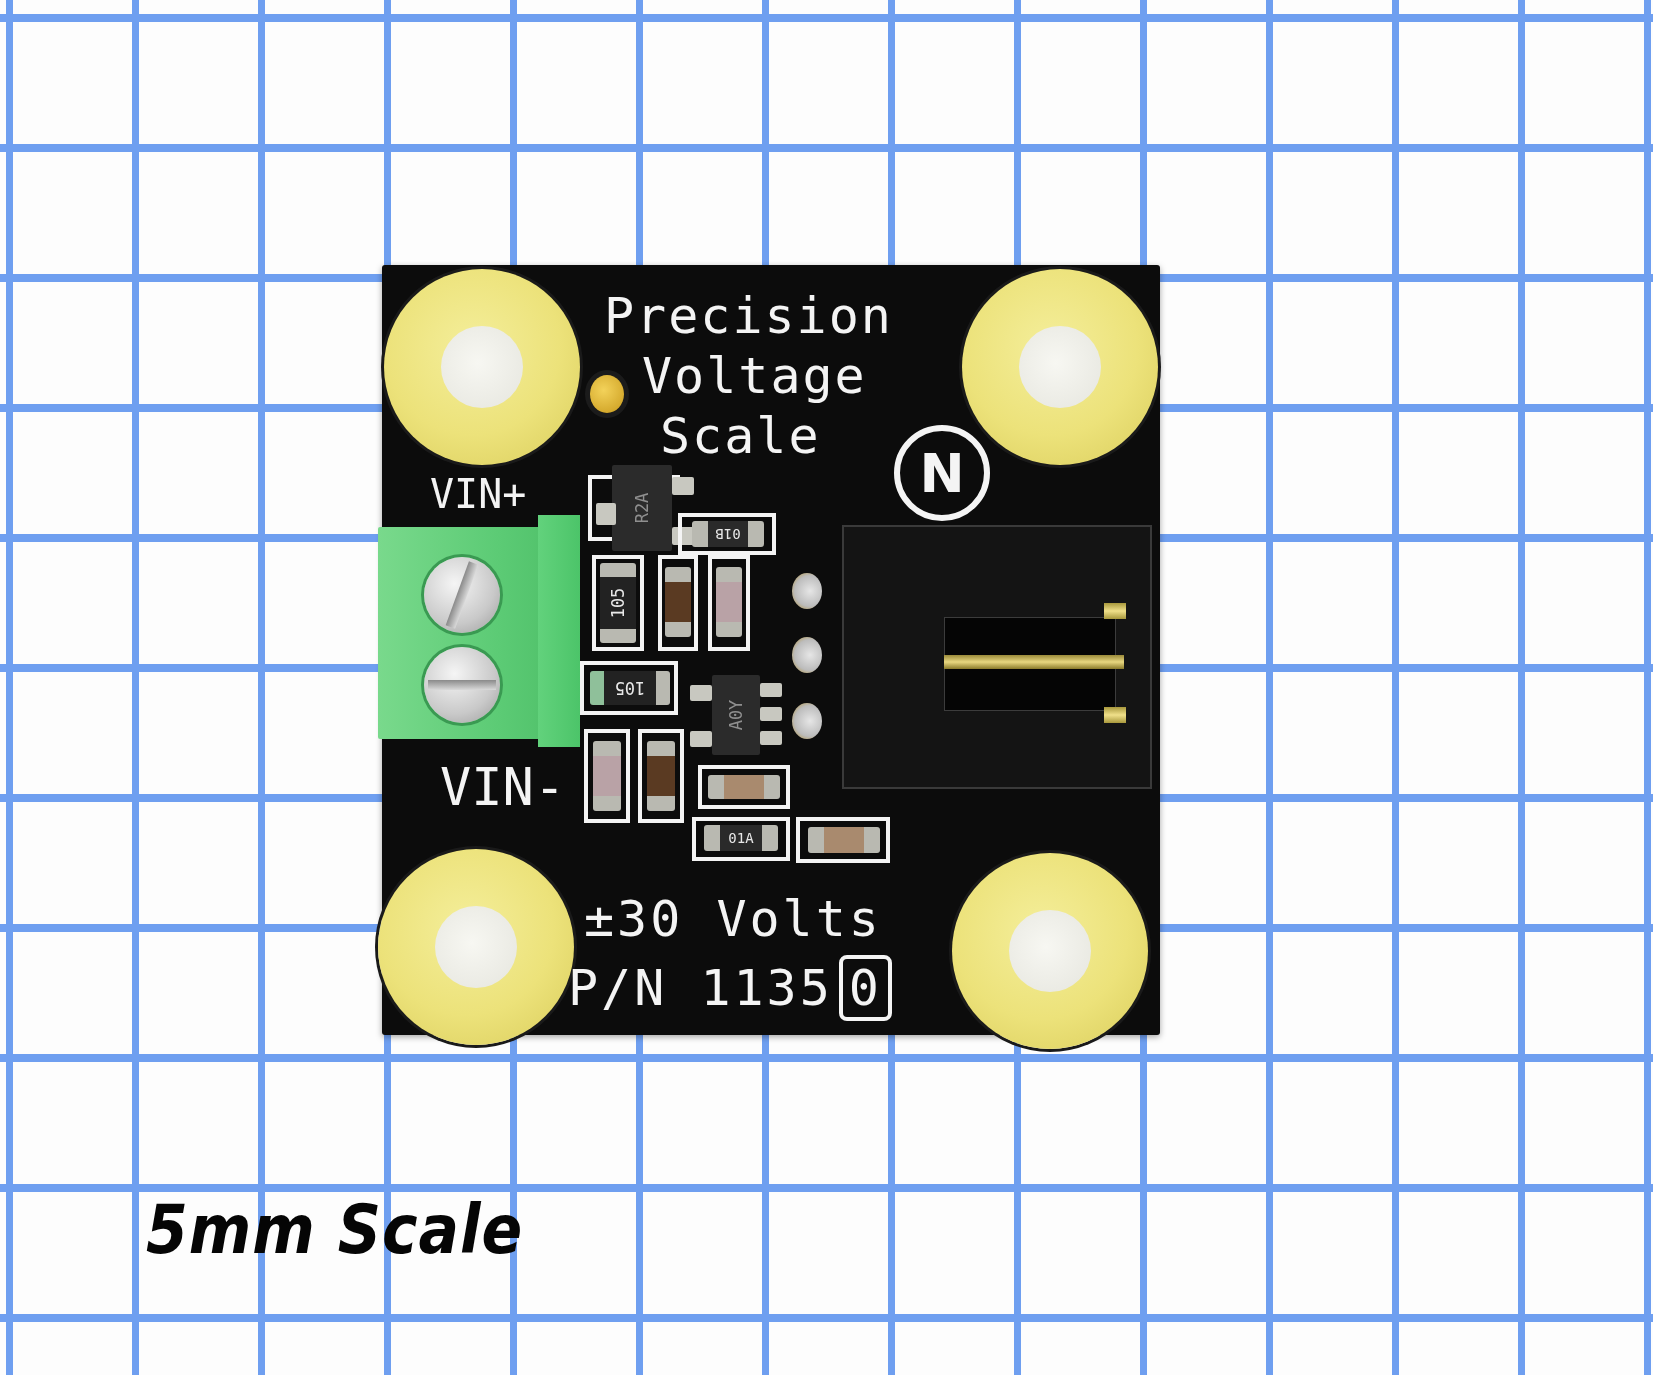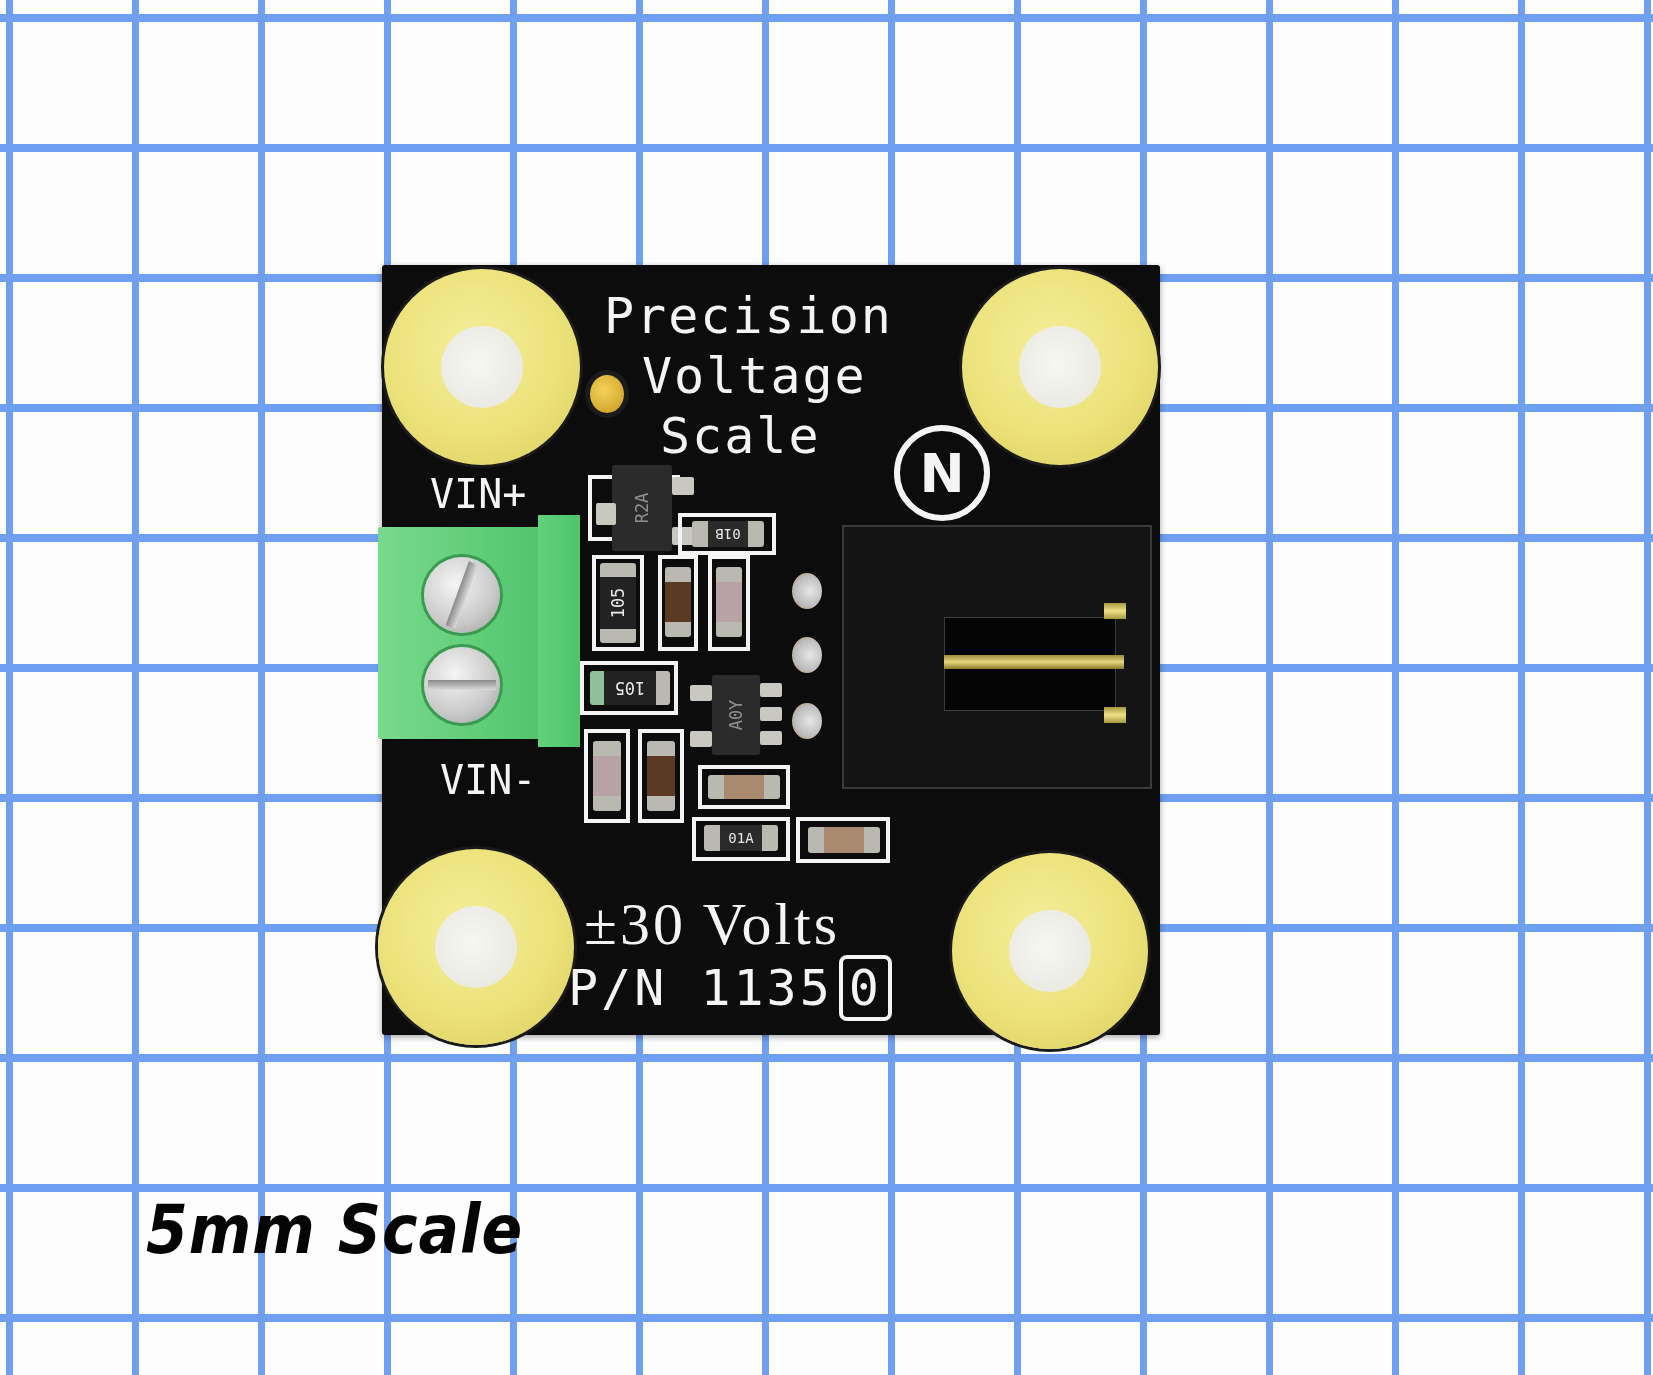--- a/index.html
+++ b/index.html
@@ -130,21 +130,21 @@
 
   <div class="silk title-line" style="left:222px; top:22px;">Precision</div>
   <div class="silk title-line" style="left:260px; top:82px;text-align:right;">Voltage</div>
   <div class="silk title-line" style="left:278px; top:142px;">Scale</div>
 
   <div class="n-logo" style="left:512px; top:160px;">
       <span>N</span>
     </div>
 
   <div class="silk" style="left:48px; top:206px; font-size:40px;">VIN+</div>
-  <div class="silk" style="left:58px; top:492px; font-size:40px;">VIN-</div>
+  <div class="silk" style="left:58px; top:492px; font-size:52px;">VIN-</div>
 
   <div class="terminal">
     <div class="lip"></div>
     <div class="screw" style="top:30px;">
         <div class="slot" style="transform:rotate(-70deg);"></div>
       </div>
     <div class="screw" style="top:120px;">
         <div class="slot"></div>
       </div>
   </div>
@@ -206,19 +206,19 @@
   <div class="through-pin" style="left:410px; top:308px;"></div>
   <div class="through-pin" style="left:410px; top:372px;"></div>
   <div class="through-pin" style="left:410px; top:438px;"></div>
   <div class="connector">
     <div class="slot"></div>
     <div class="pin-long"></div>
     <div class="pin-stub" style="left:260px; top:76px;"></div>
     <div class="pin-stub" style="left:260px; top:180px;"></div>
   </div>
 
-  <div class="silk" style="left:202px; top:625px; font-size:60px; letter-spacing:3px;font-family:Liberation Serif, serif;">±30 Volts</div>
+  <div class="silk" style="left:202px; top:625px; font-size:50px; letter-spacing:3px;">±30 Volts</div>
   <div class="silk" style="left:186px; top:690px; font-size:50px; letter-spacing:3px;">
     <span>P/N 1135</span><span class="pn-box">0</span>
   </div>
 </div>
 
 <div class="caption">5mm Scale</div>
 
 </body></html>

